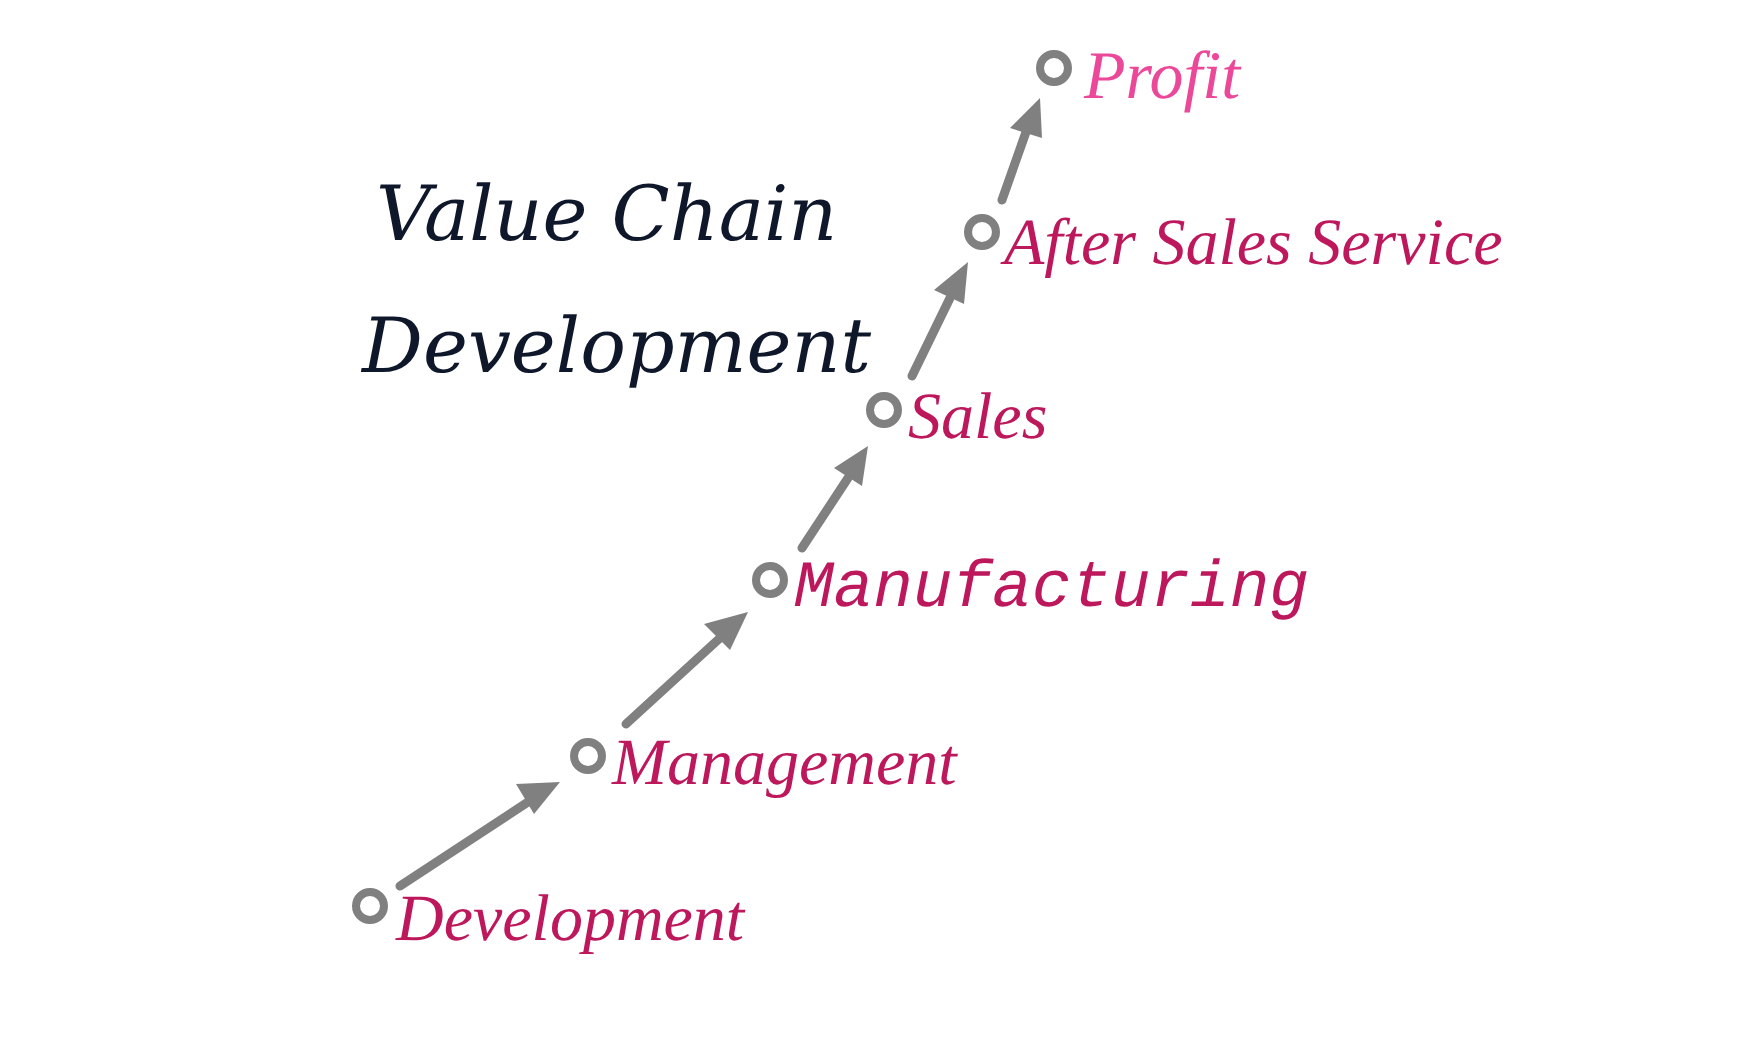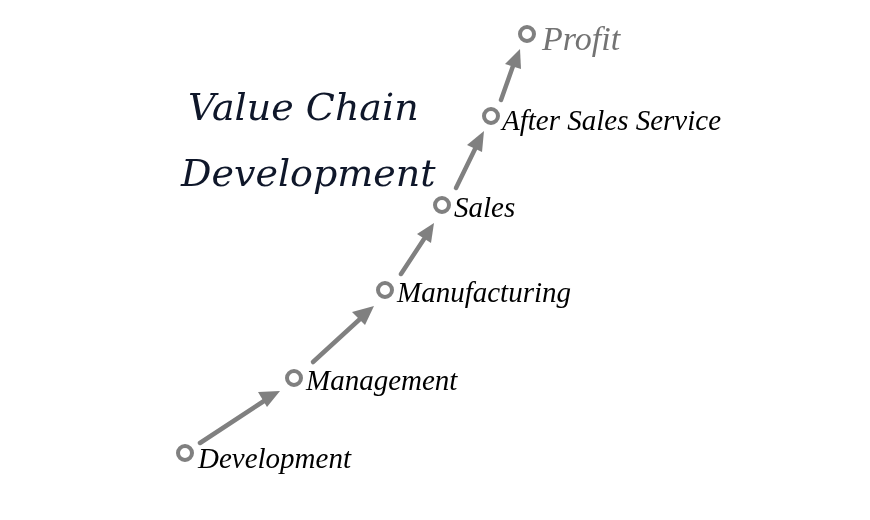--- a/index.html
+++ b/index.html
@@ -8,25 +8,25 @@
       position: relative; overflow: hidden;
       font-family: "DejaVu Serif", "Liberation Serif", serif;
     }
     svg.canvas { position: absolute; left: 0; top: 0; }
     .title {
       position: absolute; font-style: italic; color: #0f172a;
       font-family: "DejaVu Serif", "Liberation Serif", serif;
       font-size: 38px; line-height: 1; white-space: nowrap;
     }
     .label {
-      position: absolute; font-style: italic; color: #000000;
+      position: absolute; font-style: italic; color: #be185d;
       font-family: "Liberation Serif", "DejaVu Serif", serif;
-      font-size: 29px; line-height: 1; white-space: nowrap;
+      font-size: 33px; line-height: 1; white-space: nowrap;
     }
-    .label.highlight { color: #737373; font-size: 34px; }
+    .label.highlight { color: #ec4899; font-size: 34px; }
   </style>
 </head>
 <body>
 
 <svg class="canvas" width="870" height="520" viewBox="0 0 870 520">
   <defs>
     <marker id="ah" markerWidth="10" markerHeight="10" refX="6" refY="5" orient="auto" markerUnits="userSpaceOnUse">
       <path d="M0,0 L0,0"></path>
     </marker>
   </defs>
@@ -58,16 +58,16 @@
   <circle cx="442" cy="205" r="7" fill="#fff" stroke="#808080" stroke-width="4"></circle>
   <circle cx="491" cy="116" r="7" fill="#fff" stroke="#808080" stroke-width="4"></circle>
   <circle cx="527" cy="34" r="7" fill="#fff" stroke="#808080" stroke-width="4"></circle>
 </svg>
 
 <div class="title" style="left:188px; top:88px;">Value Chain</div>
 <div class="title" style="left:181px; top:154px;">Development</div>
 
 <div class="label" style="left:198px; top:444px;">Development</div>
 <div class="label" style="left:306px; top:366px;">Management</div>
-<div class="label" style="left:397px; top:278px;">Manufacturing</div>
+<div class="label" style="left:397px; top:278px;font-family:Liberation Mono, monospace;">Manufacturing</div>
 <div class="label" style="left:454px; top:193px;">Sales</div>
 <div class="label" style="left:502px; top:106px;">After Sales Service</div>
 <div class="label highlight" style="left:542px; top:22px;">Profit</div>
 
 </body></html>

